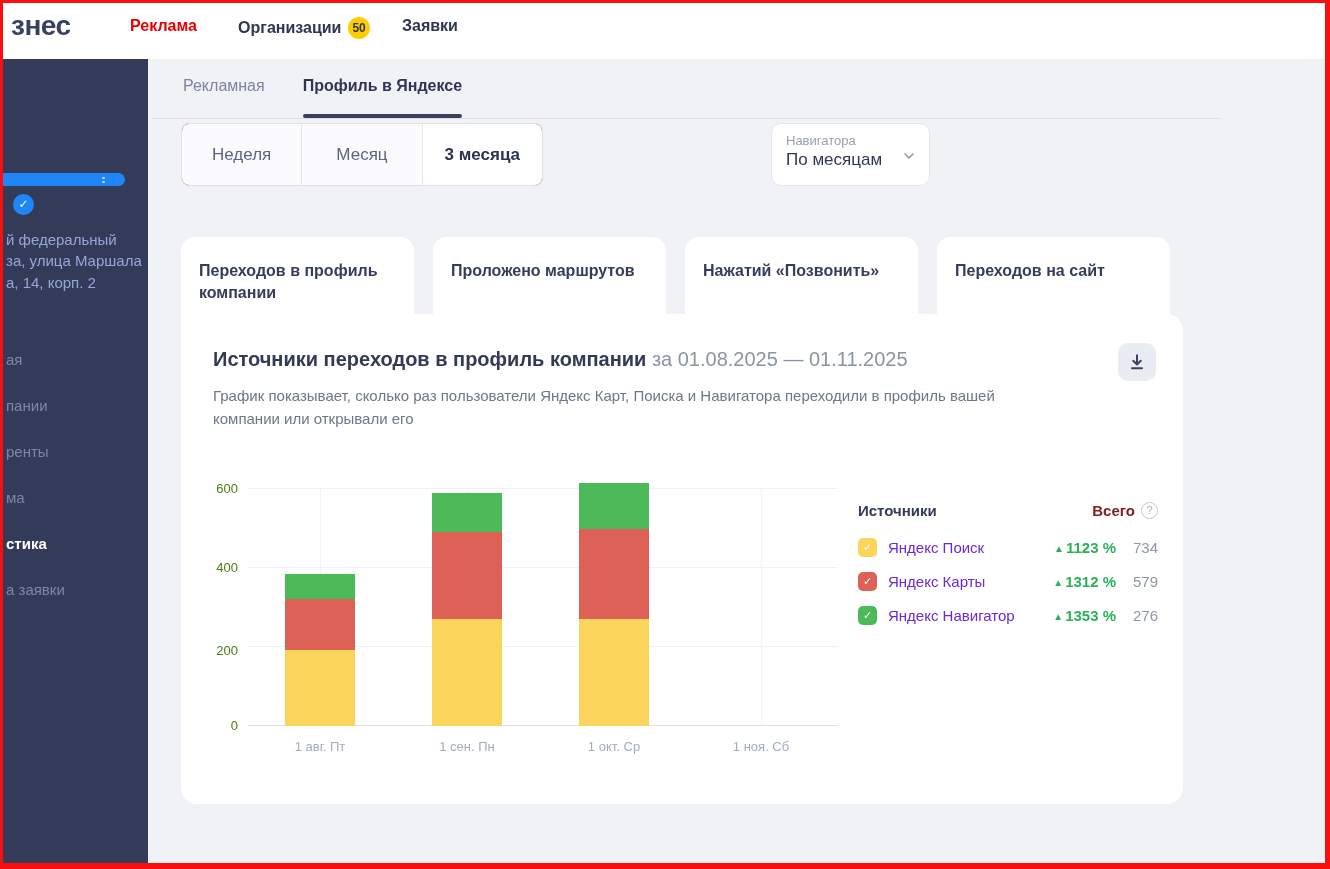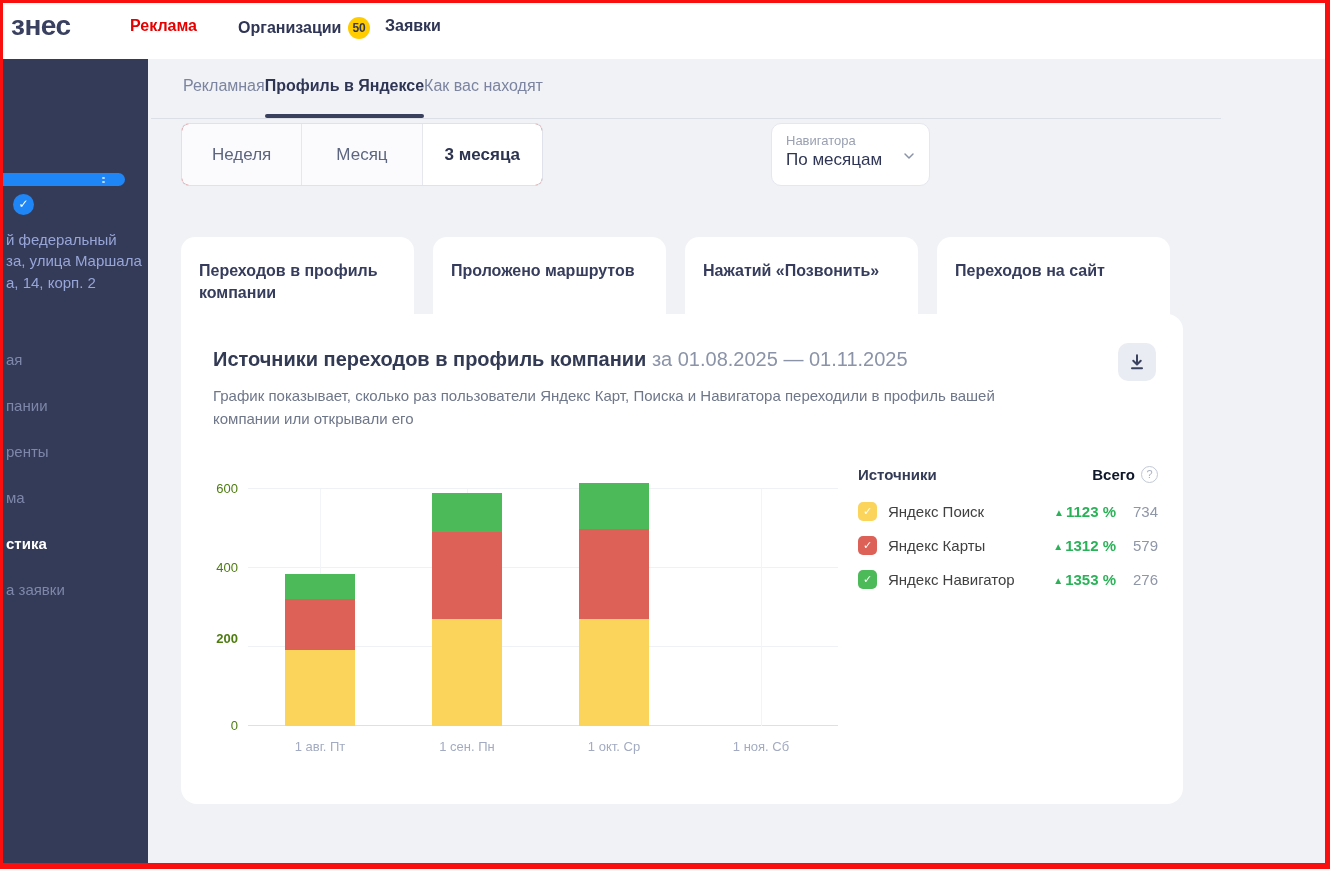--- a/index.html
+++ b/index.html
@@ -24,21 +24,21 @@
   .progress .dots { position:absolute; right:20px; top:4px; width:3px; height:6px; }
   .progress .dots i { display:block; width:3px; height:2px; background:#bcd9ff; margin-bottom:2px; border-radius:1px; }
   .pcheck { position:absolute; left:10px; top:141px; width:21px; height:21px; background:#1e86f7; border-radius:50%;
     color:#fff; font-size:12px; font-weight:700; text-align:center; line-height:21px; }
   .addr { position:absolute; left:3px; top:176px; width:142px; color:#98a5d8; font-size:15px; line-height:1.42; }
   .menu { position:absolute; left:3px; top:283px; width:142px; }
   .menu-item { height:46px; display:flex; align-items:center; font-size:15px; color:#7e87a9; cursor:pointer; white-space:nowrap; }
   .menu-item.active { color:#ffffff; font-weight:700; }
   
   .tabbar { position:absolute; left:148px; top:50px; width:1070px; height:66px; display:flex; align-items:stretch;
-    padding-left:32px; border-bottom:1px solid #dcdfe6; z-index:3; }
+    padding-left:32px; gap:38px; border-bottom:1px solid #dcdfe6; z-index:3; }
   .tab { position:relative; display:flex; align-items:center; font-size:16px; color:#7b84a0; font-weight:500; cursor:pointer; white-space:nowrap; }
   .tab.active { color:#2f3555; font-weight:700; }
   .tab.active::after { content:""; position:absolute; left:0; right:0; bottom:0; height:4px; background:#39405e; border-radius:3px; }
   
   .seg-control { position:absolute; left:178px; top:120px; width:362px; height:63px; background:#b91c1c;
     border:1px solid #dfe2ea; border-radius:8px; display:flex; overflow:hidden; }
   .seg { flex:1; display:flex; align-items:center; justify-content:center; font-size:17px; color:#5d6680;
     cursor:pointer; background:#fbfbfd; border-right:1px solid #e4e7ee; }
   .seg:last-child { border-right:none; }
   .seg.active { background:#fff; color:#2c3350; font-weight:700; }
@@ -69,41 +69,41 @@
   .gridline.baseline { background:#dce0ea; }
   .vline { position:absolute; top:0; bottom:0; width:1px; background:#f3f4f8; }
   .ytick { position:absolute; right:calc(100% + 10px); width:34px; text-align:right; font-size:13px; color:#4d7c0f; }
   .xtick { position:absolute; top:calc(100% + 13px); transform:translateX(-50%); font-size:13px; color:#a3abc2; white-space:nowrap; }
   .slot { position:absolute; bottom:0; width:70px; height:100%; }
   .bseg { position:absolute; left:0; width:100%; }
   
   .legend { position:absolute; left:677px; top:152px; width:300px; }
   .lg-head { display:flex; align-items:flex-end; margin-bottom:19px; }
   .lg-head .h1 { font-size:15px; font-weight:700; color:#343b56; }
-  .lg-head .h2 { margin-left:auto; font-size:15px; font-weight:700; color:#0f172a; }
+  .lg-head .h2 { margin-left:auto; font-size:15px; font-weight:700; color:#7f1d1d;margin-top:36px; }
   .help { width:17px; height:17px; border:1px solid #c2c8d6; border-radius:50%; color:#aab1c2; font-size:11px;
     text-align:center; line-height:15px; margin-left:6px; cursor:pointer; }
   .lg-row { display:flex; align-items:center; margin-bottom:15px; }
   .swatch { width:19px; height:19px; border-radius:5px; color:#fff; font-size:11px; font-weight:700;
     text-align:center; line-height:19px; cursor:pointer; }
-  .lg-label { margin-left:11px; font-size:15px; color:#404040; }
+  .lg-label { margin-left:11px; font-size:15px; color:#6d28d9; }
   .lg-delta { margin-left:auto; font-size:15px; font-weight:600; color:#2bb258; }
   .lg-delta .tri { color:#2bb258; font-size:10px; margin-right:2px; }
   .lg-total { width:42px; text-align:right; font-size:15px; color:#8f96a8; }
 </style>
 </head>
 <body>
 
 <div class="frame">
 
   <header class="topbar">
     <span class="logo">знес</span>
     <span class="nav-item red" style="left:127px">Реклама</span>
     <span class="nav-item" style="left:235px"><span>Организации</span><span class="nav-badge">50</span></span>
-    <span class="nav-item" style="left:382px">Заявки</span>
+    <span class="nav-item" style="left:399px">Заявки</span>
   </header>
 
   <aside class="sidebar">
     <div class="progress">
       <span class="dots">
           <i></i>
           <i></i>
         </span>
     </div>
     <div class="pcheck">✓</div>
@@ -118,21 +118,20 @@
       <div class="menu-item">ренты</div>
       <div class="menu-item">ма</div>
       <div class="menu-item active">стика</div>
       <div class="menu-item">а заявки</div>
     </nav>
   </aside>
 
   <div class="tabbar">
     <div class="tab">Рекламная</div>
     <div class="tab active">Профиль в Яндексе</div>
-    <div class="tab">Как вас находят</div>
   </div>
 
   <div class="seg-control">
     <div class="seg">Неделя</div>
     <div class="seg">Месяц</div>
     <div class="seg active">3 месяца</div>
   </div>
 
 
   <div class="pill pill-group">
@@ -175,21 +174,21 @@
         <path d="M7.5 10.5 L12 15 L16.5 10.5" stroke="#3a415e" stroke-width="2.4" stroke-linecap="round" stroke-linejoin="round"></path>
         <path d="M6 19.5 H18" stroke="#3a415e" stroke-width="2.4" stroke-linecap="round"></path>
       </svg>
     </button>
     <p class="sec-sub">График показывает, сколько раз пользователи Яндекс Карт, Поиска и Навигатора переходили в профиль вашей компании или открывали его</p>
 
     <div class="plot">
         <div class="gridline baseline" style="bottom: 0px;"></div>
         <div class="ytick" style="bottom: -7px;">0</div>
         <div class="gridline" style="bottom: 79px;"></div>
-        <div class="ytick" style="bottom: 80px; font-weight: bold;">200</div>
+        <div class="ytick" style="bottom: 68px;">200</div>
         <div class="gridline" style="bottom: 158px;"></div>
         <div class="ytick" style="bottom: 151px;">400</div>
         <div class="gridline" style="bottom: 237px;"></div>
         <div class="ytick" style="bottom: 230px;">600</div>
         <div class="vline" style="left: 72px;"></div>
         <div class="slot" style="left: 37px;">
           <div class="bseg" style="bottom: 0px; height: 76.235px; background: rgb(251, 213, 91);"></div>
           <div class="bseg" style="bottom: 76.235px; height: 50.955px; background: rgb(221, 97, 86);"></div>
           <div class="bseg" style="bottom: 127.19px; height: 24.885px; background: rgb(76, 186, 88);"></div>
         </div>

